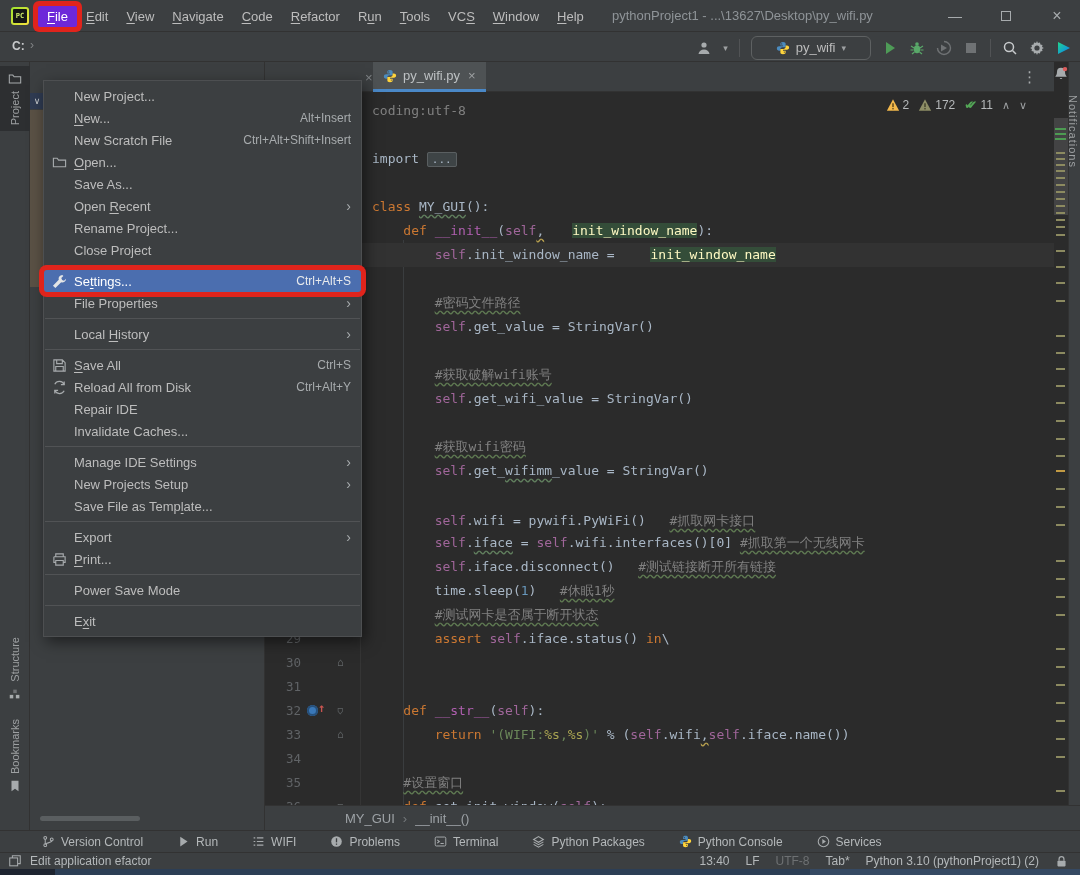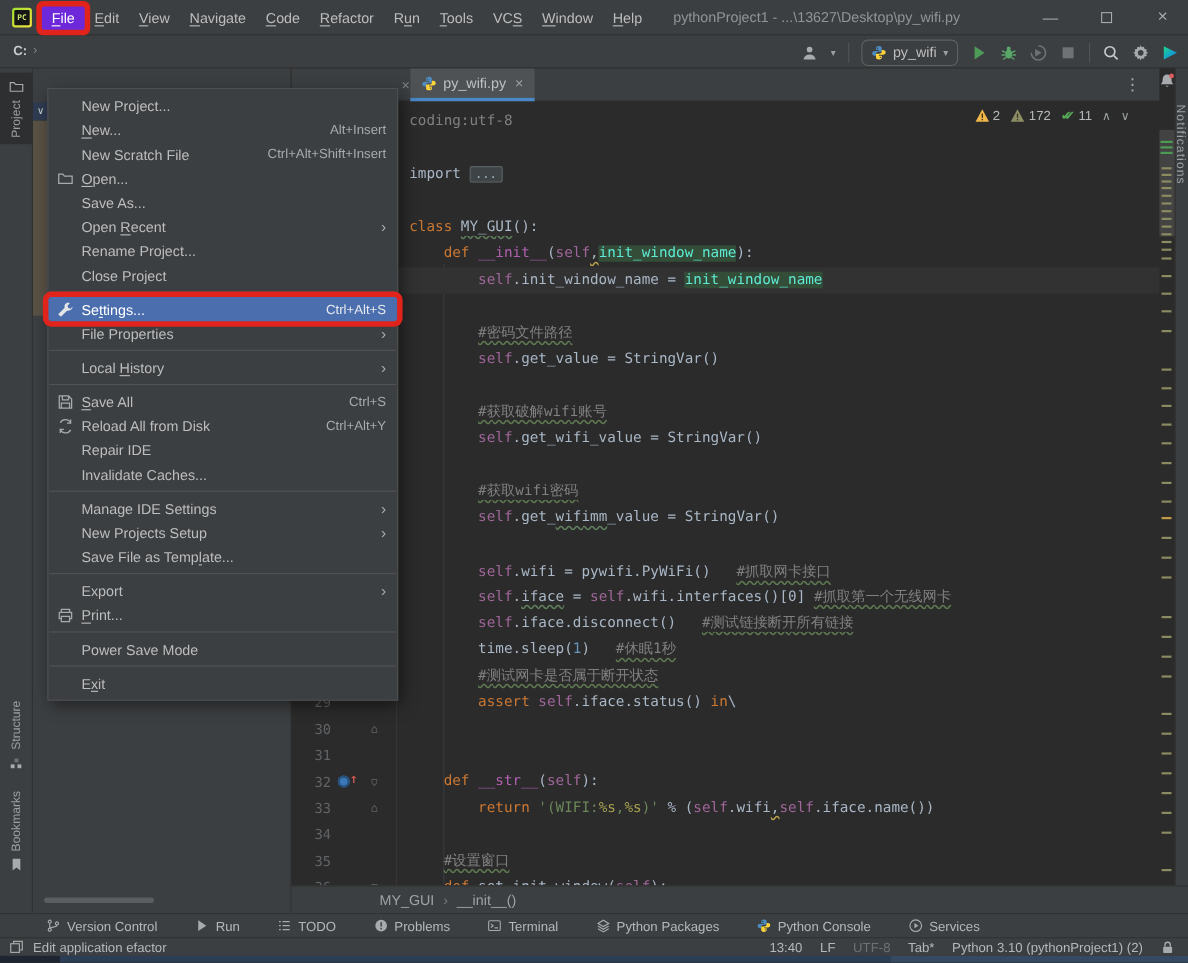--- a/index.html
+++ b/index.html
@@ -26,21 +26,21 @@
   .mb-item.sel{background:#6d28d9;color:#fff;}
   .annot{box-shadow:0 0 0 5px #e0241c;border-radius:2px;}
   #win-title{position:absolute;left:612px;top:8px;font-size:13px;color:#8f9498;}
   .winbtn{position:absolute;top:6px;width:26px;height:20px;color:#a7abad;font-size:14px;text-align:center;line-height:20px;}
   .sq{display:inline-block;width:10px;height:10px;border:1.4px solid #a7abad;margin-top:4px;}
   
   .crumb-c{position:absolute;left:12px;top:7px;font-size:12px;color:#c8cacc;font-weight:bold;}
   .crumb-gt{position:absolute;left:30px;top:6px;font-size:12px;color:#808385;}
   #toolbar-right{position:absolute;right:8px;top:35px;height:25px;display:flex;align-items:center;gap:11px;z-index:6;}
   .tb-sep{width:1px;height:18px;background:#515355;}
-  .runchip{display:flex;align-items:center;gap:6px;border:1px solid #5e6162;border-radius:6px;height:24px;padding:0 8px;color:#bdbdbd;font-size:13px;}
+  .runchip{display:flex;align-items:center;gap:6px;border:1px solid #5e6162;border-radius:6px;height:24px;padding:0 24px;color:#bdbdbd;font-size:13px;}
   .dd{font-size:9px;color:#9da0a2;}
   .icon16 svg{width:16px;height:16px;display:block;}
   .icon14 svg{width:14px;height:14px;display:block;}
   
   .stripe-tab{display:flex;flex-direction:column;align-items:center;gap:5px;width:30px;padding:6px 0;}
   .stripe-tab.sel{background:#2d2f31;}
   .vtext{writing-mode:vertical-rl;transform:rotate(180deg);font-size:11px;color:#9da0a2;}
   .vtext-r{writing-mode:vertical-lr;font-size:11px;color:#9da0a2;letter-spacing:1px;}
   
   .pp-chevbox{position:absolute;left:0;top:31px;width:14px;height:16px;background:#2f3b52;color:#cfd2d4;font-size:9px;text-align:center;line-height:16px;}
@@ -65,21 +65,21 @@
   .gmark{position:absolute;left:72px;color:#5f6365;font-size:11px;}
   .gmark.start{transform:rotate(180deg);}
   .ovr{position:absolute;left:42px;top:6px;width:11px;height:11px;border-radius:50%;background:#3a78b8;box-shadow:inset 0 0 0 2px #27507a;}
   .ovr-arrow{position:absolute;left:53px;top:2px;color:#c75450;font-size:12px;font-weight:bold;line-height:14px;}
   .ctext{position:absolute;left:107px;}
   .t-com{color:#808080}.t-pl{color:#a9b7c6}.t-kw{color:#cc7832}.t-self{color:#a0669a}
   .t-dunder{color:#b05fb0}.t-num{color:#6897bb}.t-str{color:#6a8759}.t-fmt{color:#a8a351}
   .t-comw{color:#808080;text-decoration:underline wavy #5f7a52;text-underline-offset:3px;}
   .t-wavy{color:#a9b7c6;text-decoration:underline wavy #61805e;text-underline-offset:3px;}
   .t-warn{color:#a9b7c6;text-decoration:underline wavy #b9a14e;text-underline-offset:3px;}
-  .t-hl{color:#5eead4;background:#344d39;}
+  .t-hl{color:#fef9c3;background:#344d39;margin-left:28px;}
   .t-brk{color:#a9b7c6;background:#45494b;box-shadow:0 0 0 1px #5c6163;}
   .t-fold{color:#a9b7c6;background:#3e4446;border:1px solid #5a5f61;border-radius:2px;padding:0 4px;font-size:11px;}
   
   .mk{position:absolute;left:2px;width:9px;height:2px;}
   .mm-thumb{position:absolute;left:0;top:56px;width:14px;height:97px;background:rgba(190,195,200,.16);}
   
   #file-menu{position:absolute;left:43px;top:32px;width:319px;background:#3c3f41;border:1px solid #4d4f51;box-shadow:3px 5px 14px rgba(0,0,0,.5);z-index:50;padding:4px 0;margin-top:48px;}
   .fm-item{height:22px;display:flex;align-items:center;padding:0 10px 0 8px;font-size:13px;color:#bdbdbd;position:relative;}
   .fm-item u{text-underline-offset:2px;}
   .fm-icon{width:22px;display:flex;align-items:center;}
@@ -553,21 +553,21 @@
         </svg>
       </span>
       <span>Run</span>
     </div>
     <div class="bb-item">
       <span style="display: flex;">
         <svg viewBox="0 0 16 16" stroke="#a7abad" stroke-width="1.4">
           <path d="M2 3.5h2M6 3.5h8M2 8h2M6 8h8M2 12.5h2M6 12.5h8"></path>
         </svg>
       </span>
-      <span>TODO</span>
+      <span>WIFI</span>
     </div>
     <div class="bb-item">
       <span style="display: flex;">
         <svg viewBox="0 0 16 16">
           <circle cx="8" cy="8" r="6.5" fill="#a7abad"></circle>
           <rect x="7.2" y="4" width="1.6" height="5" fill="#3c3f41"></rect>
           <rect x="7.2" y="10.5" width="1.6" height="1.6" fill="#3c3f41"></rect>
         </svg>
       </span>
       <span>Problems</span>

